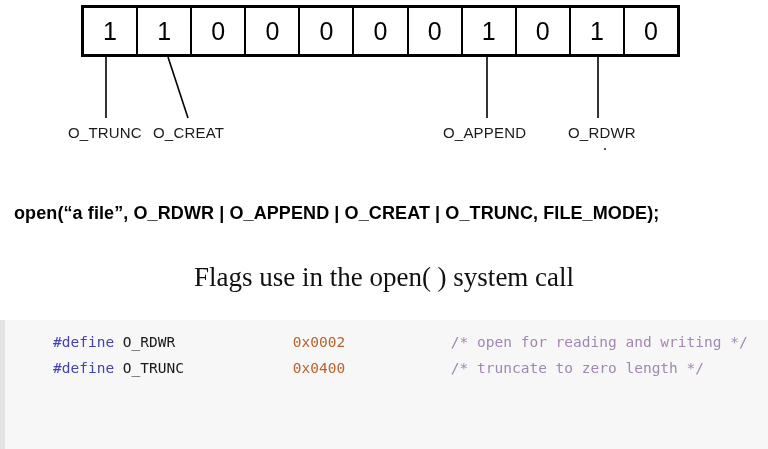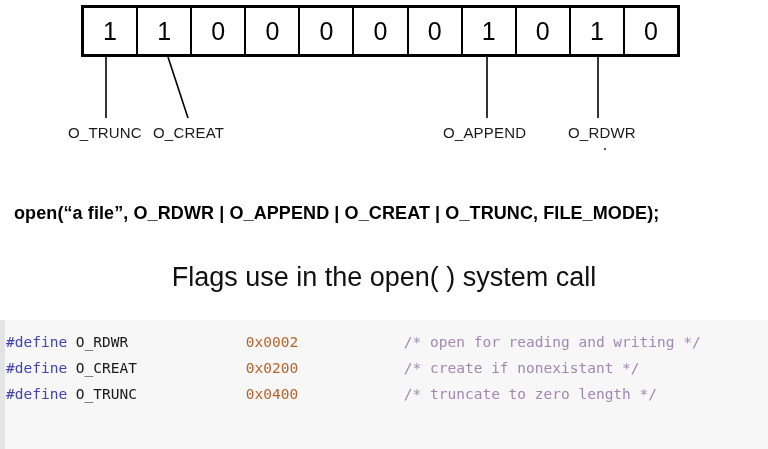--- a/index.html
+++ b/index.html
@@ -88,21 +88,21 @@
     white-space: nowrap;
   }
 
   
   #page-title {
     position: absolute;
     left: 0;
     top: 262px;
     width: 768px;
     text-align: center;
-    font-family: Liberation Sans, sans-serif;
+    font-family: Liberation Serif, serif;
     font-size: 27px;
     font-weight: normal;
     color: #111111;
     white-space: nowrap;
   }
 
   
   #code-block {
     position: absolute;
     left: 0;
@@ -114,20 +114,21 @@
     box-sizing: border-box;
     padding: 9px 0 0 0;
     font-family: "DejaVu Sans Mono", monospace;
     font-size: 14.5px;
     line-height: 26px;
   }
   .code-line {
     display: block;
     white-space: pre;
     padding-left: 1px;
+    margin-left: 47px;
   }
   .tok-directive { color: #4242b0; }
   .tok-name      { color: #1a1a1a; }
   .tok-number    { color: #b9632b; }
   .tok-comment   { color: #a287b3; }
   .col-name    { display: inline-block; width: 170px; }
   .col-number  { display: inline-block; width: 158px; }
 </style>
 </head>
 <body>
@@ -158,15 +159,14 @@
 <span class="flag-label" id="flag-label-o-append">O_APPEND</span>
 <span class="flag-label" id="flag-label-o-rdwr">O_RDWR</span>
 <span id="rdwr-artifact-dot"></span>
 
 <div id="open-call-line">open(“a file”, O_RDWR | O_APPEND | O_CREAT |  O_TRUNC,  FILE_MODE);</div>
 
 <div id="page-title">Flags use in the open( ) system call</div>
 
 <div id="code-block">
     <span class="code-line"><span class="tok-directive">#define</span> <span class="tok-name col-name">O_RDWR</span><span class="tok-number col-number">0x0002</span><span class="tok-comment">/* open for reading and writing */</span></span>
-    <span class="code-line"><span class="tok-directive">#define</span> <span class="tok-name col-name">O_CREAT</span><span class="tok-number col-number">0x0200</span><span class="tok-comment">/* create if nonexistant */</span></span>
     <span class="code-line"><span class="tok-directive">#define</span> <span class="tok-name col-name">O_TRUNC</span><span class="tok-number col-number">0x0400</span><span class="tok-comment">/* truncate to zero length */</span></span>
   </div>
 
 </body></html>

